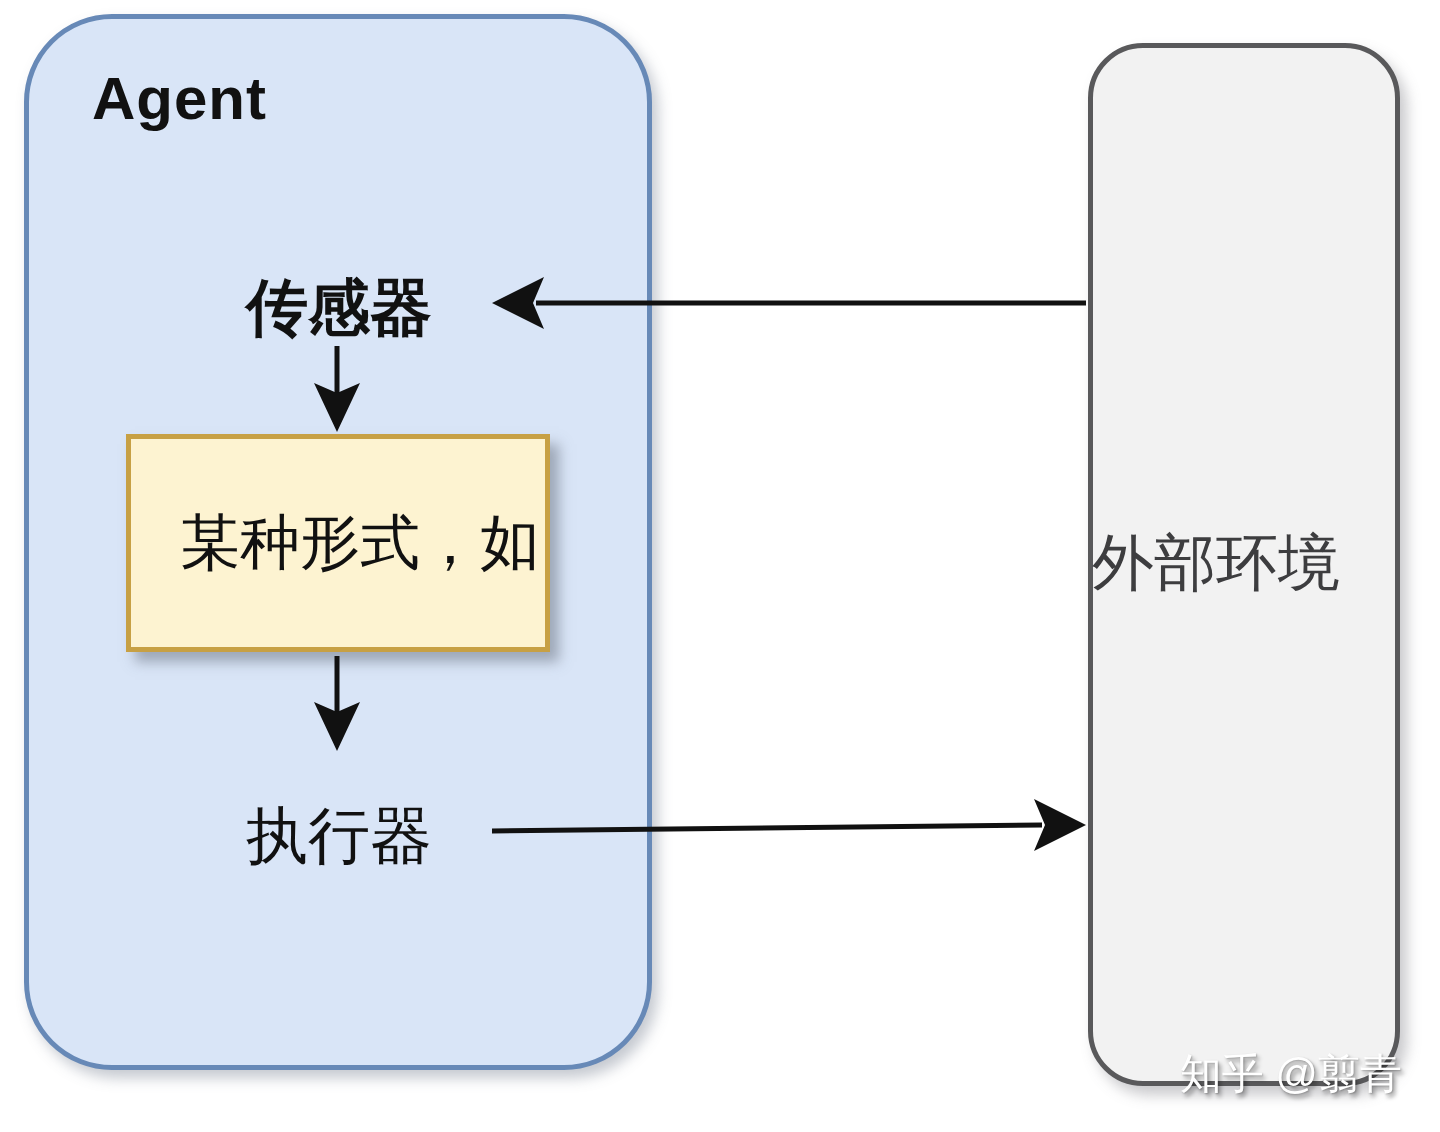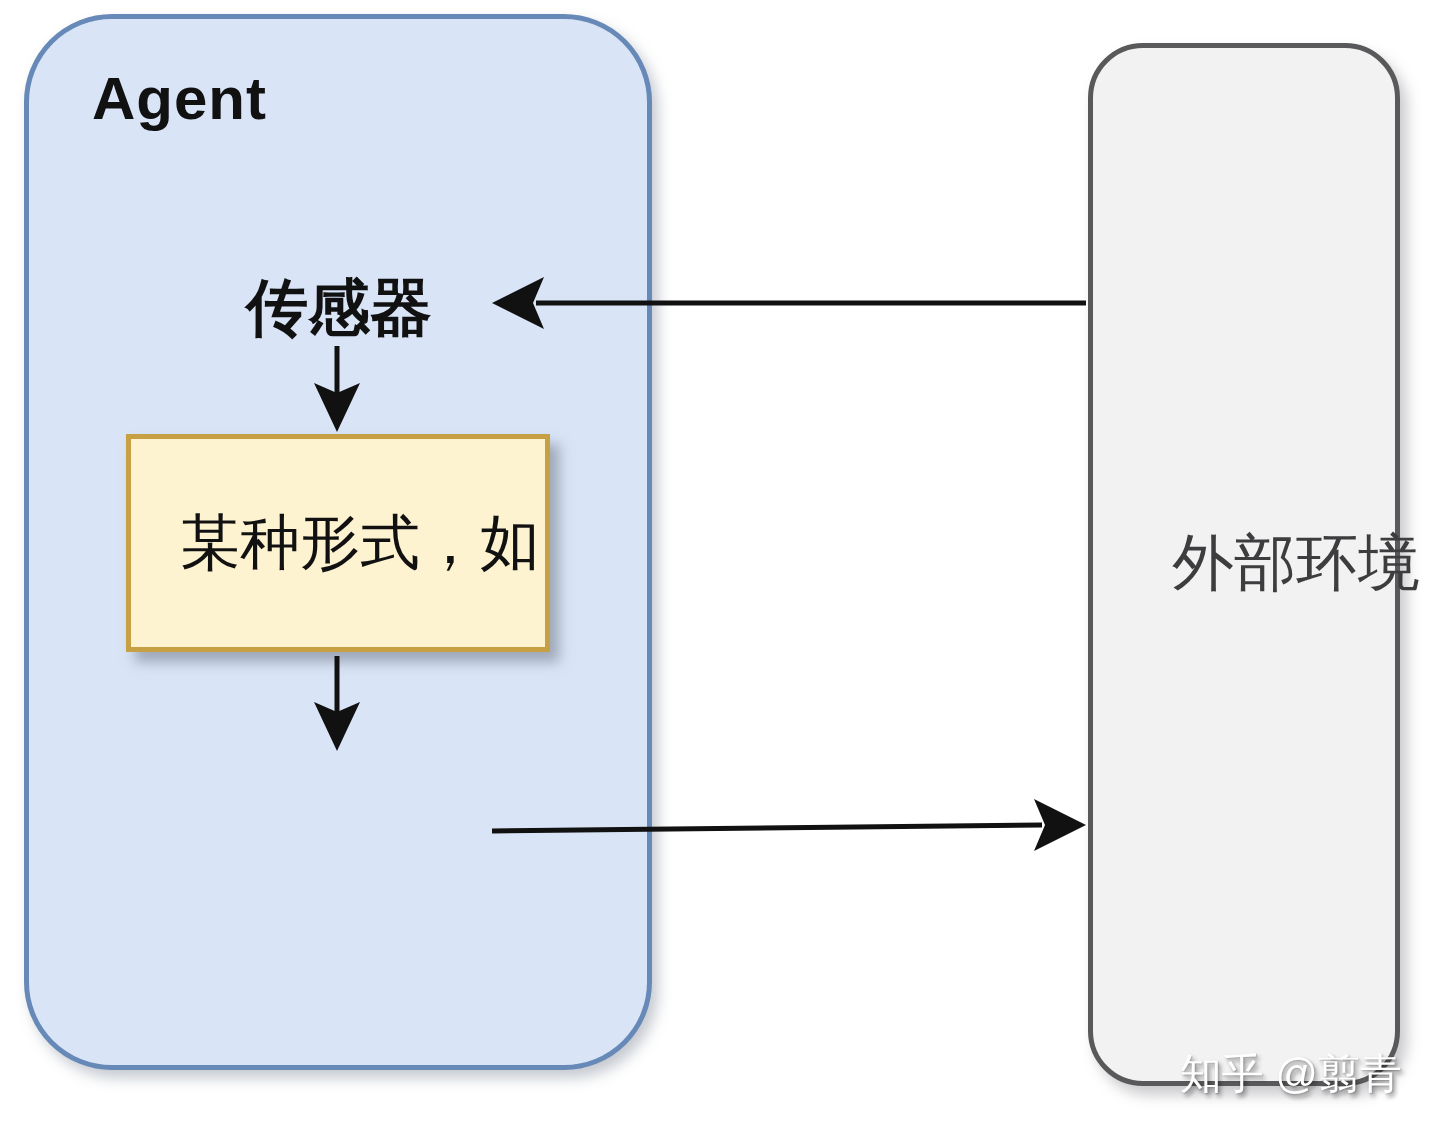--- a/index.html
+++ b/index.html
@@ -76,21 +76,21 @@
     position: absolute;
     left: 1088px; top: 43px;
     width: 312px; height: 1043px;
     background: var(--env-fill);
     border: 5px solid var(--env-border);
     border-radius: 55px;
     box-shadow: 7px 9px 14px rgba(100, 100, 110, 0.35);
   }
   .env-label {
     position: absolute;
-    left: 1296px; top: 563px;
+    left: 1216px; top: 563px;
     transform: translate(-50%, -50%);
     font-size: 62px;
     color: var(--env-text);
     white-space: nowrap;
   }
 
   .arrows-svg {
     position: absolute; inset: 0;
     width: 1440px; height: 1132px;
     pointer-events: none;
@@ -119,20 +119,21 @@
   <div class="env-box"></div>
 
   <div class="agent-title">Agent</div>
 
   <div class="sensor-label">传感器</div>
 
   <div class="model-box">
     <div class="line">某种形式，如</div>
   </div>
 
+  <div class="actuator-label">执行器</div>
 
   <div class="env-label">外部环境</div>
 
   <svg class="arrows-svg" viewBox="0 0 1440 1132" xmlns="http://www.w3.org/2000/svg">
 
     <g>
       <line x1="1086" y1="303" x2="536" y2="303"></line>
       <polygon points="492,303 544,277 533,303 544,329"></polygon>
     </g>
 

